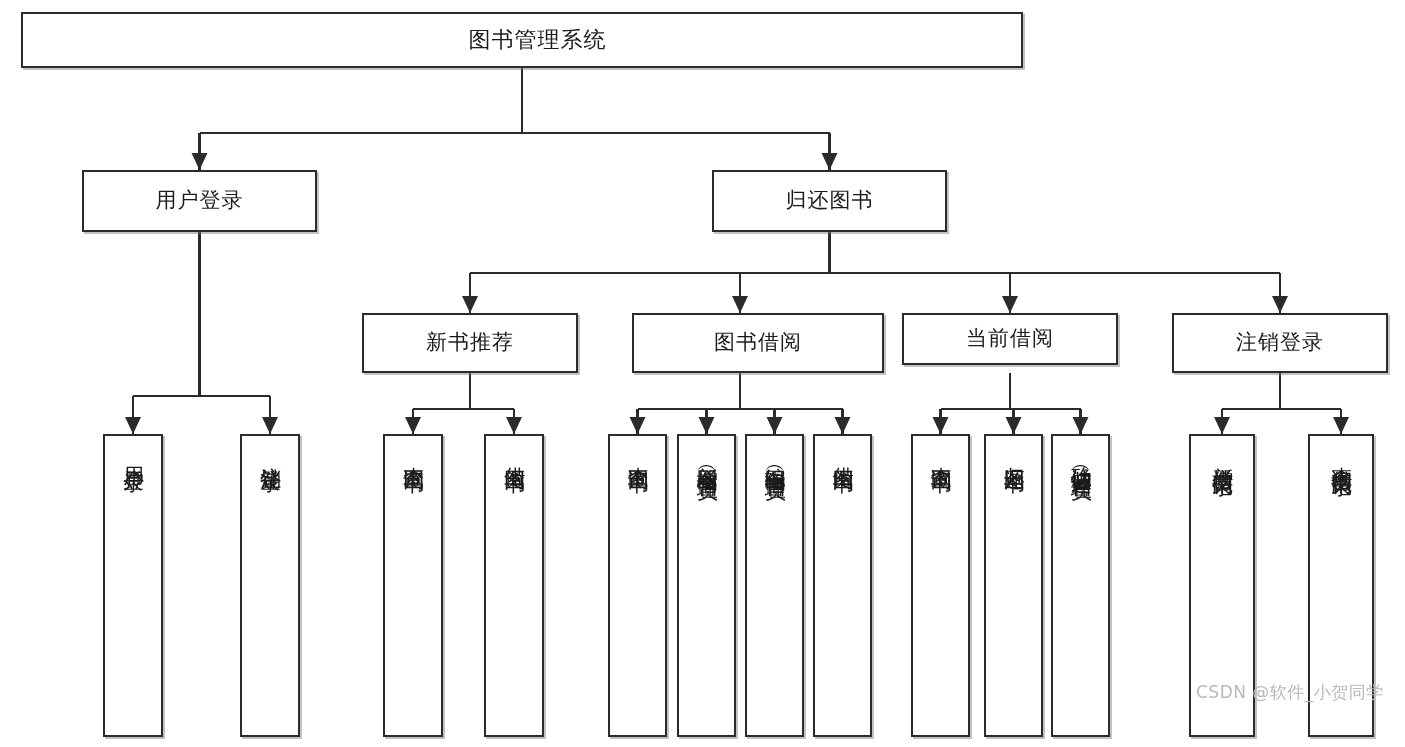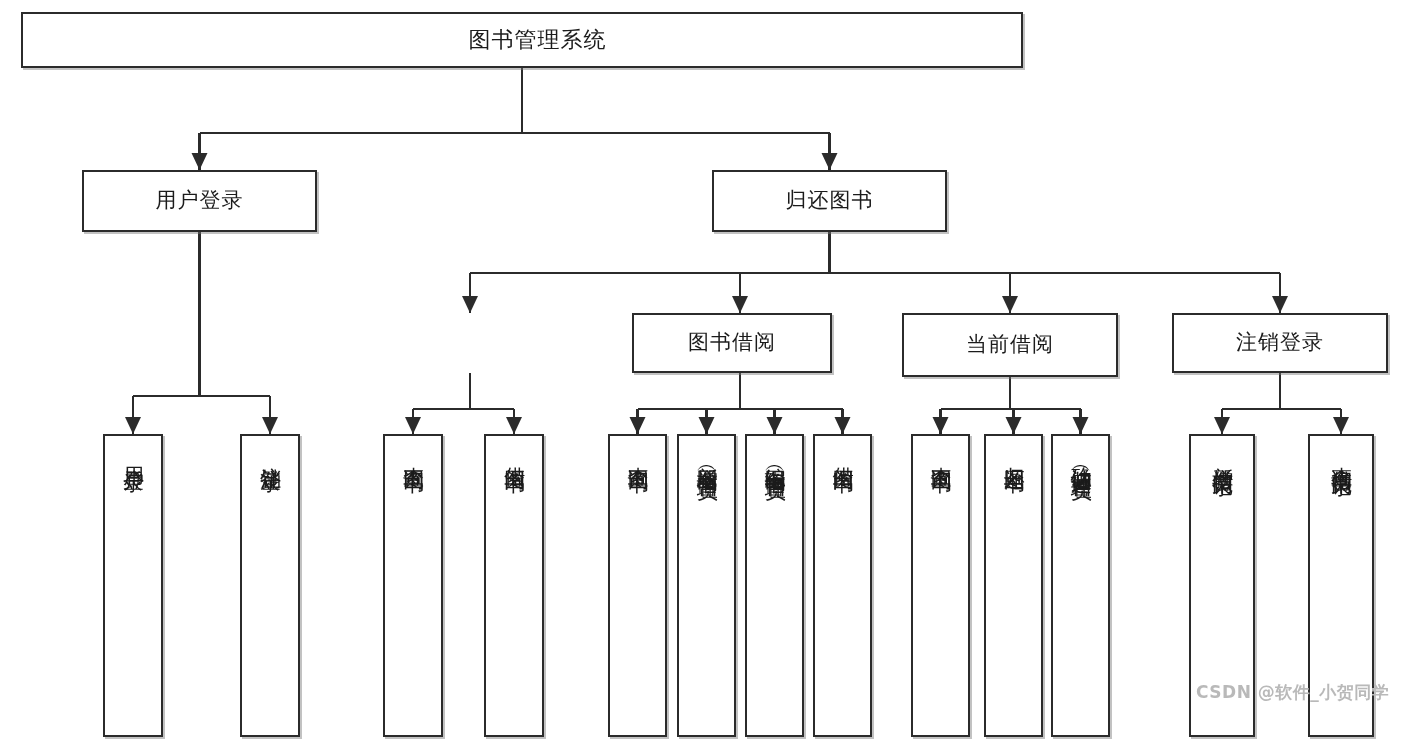--- a/index.html
+++ b/index.html
@@ -136,24 +136,27 @@
     <span>图书管理系统</span>
   </div>
 
   <div class="node h" style="left: 82px; top: 170px; width: 235px; height: 62px;">
     <span>用户登录</span>
   </div>
   <div class="node h" style="left: 712px; top: 170px; width: 235px; height: 62px;">
     <span>归还图书</span>
   </div>
 
-  <div class="node h" style="left: 632px; top: 313px; width: 200px; height: 60px;">
+  <div class="node h" style="left: 362px; top: 313px; width: 216px; height: 60px;">
+    <span>新书推荐</span>
+  </div>
+  <div class="node h" style="left: 632px; top: 313px; width: 252px; height: 60px;">
     <span>图书借阅</span>
   </div>
-  <div class="node h" style="left: 902px; top: 313px; width: 216px; height: 64px;">
+  <div class="node h" style="left: 902px; top: 313px; width: 216px; height: 52px;">
     <span>当前借阅</span>
   </div>
   <div class="node h" style="left: 1172px; top: 313px; width: 216px; height: 60px;">
     <span>注销登录</span>
   </div>
 
   <div class="node v" style="left: 103px; top: 434px; width: 60px; height: 303px;">
     <span class="vtext">用户登录</span>
   </div>
   <div class="node v" style="left: 240px; top: 434px; width: 60px; height: 303px;">
@@ -190,15 +193,15 @@
     <span class="vtext">确认归还（管理员）</span>
   </div>
 
   <div class="node v" style="left: 1189px; top: 434px; width: 66px; height: 303px;">
     <span class="vtext">新增借阅记录</span>
   </div>
   <div class="node v" style="left: 1308px; top: 434px; width: 66px; height: 303px;">
     <span class="vtext">查询借阅记录</span>
   </div>
 
-  <div class="watermark" style="left:1196px; top:681px;font-weight:bold;">CSDN @软件_小贺同学</div>
+  <div class="watermark" style="left:1196px; top:681px;">CSDN @软件_小贺同学</div>
 
 </div>
 
 </body></html>

